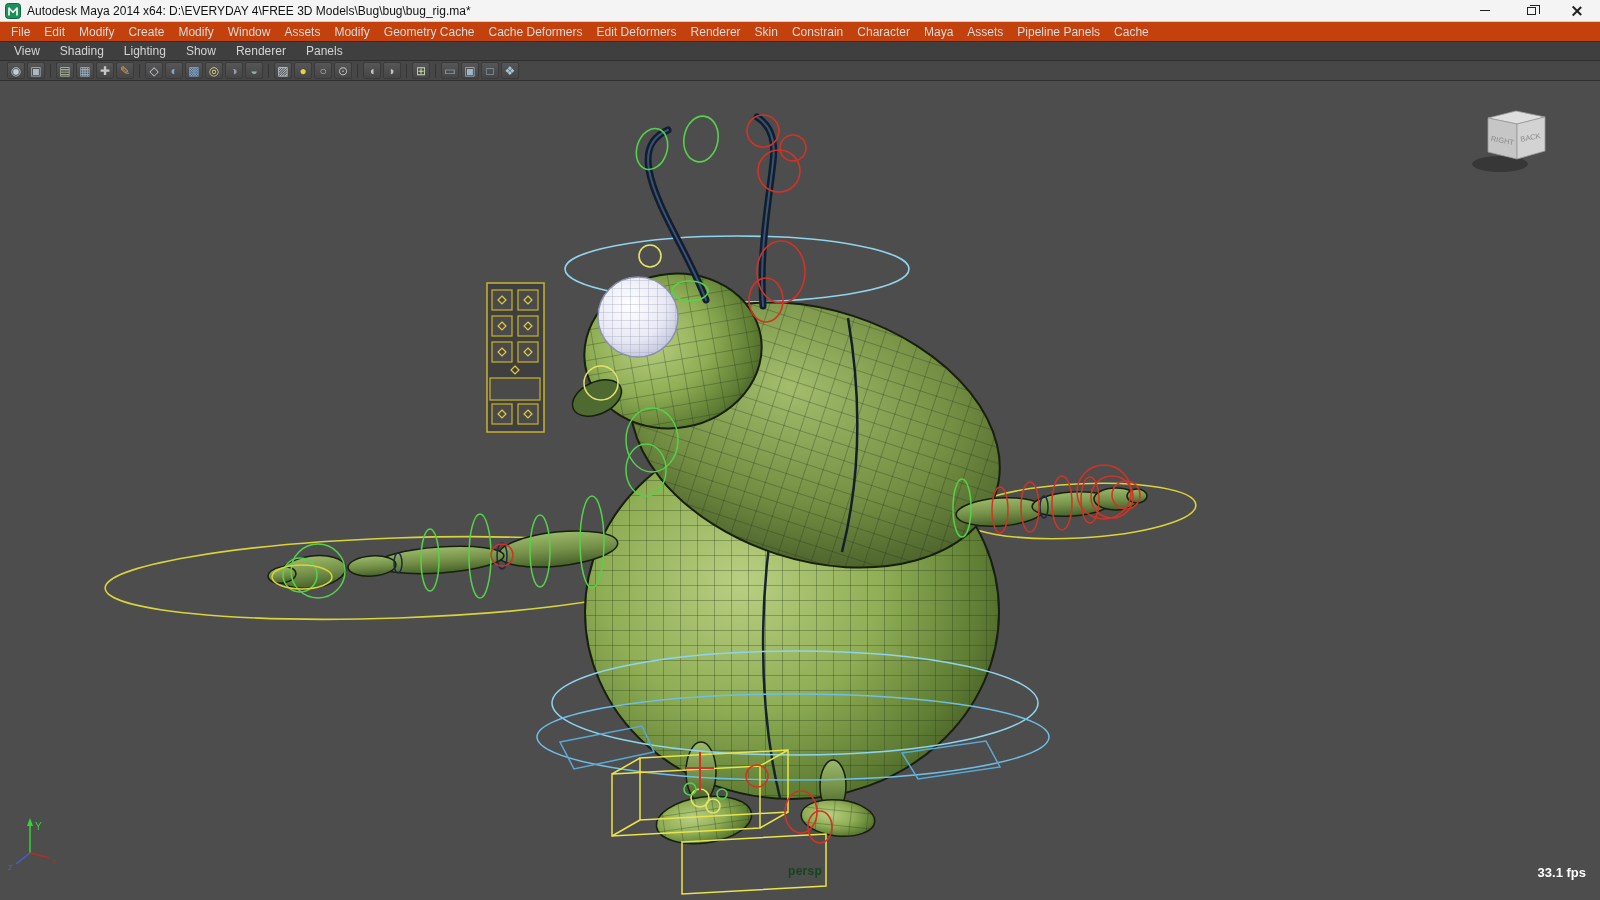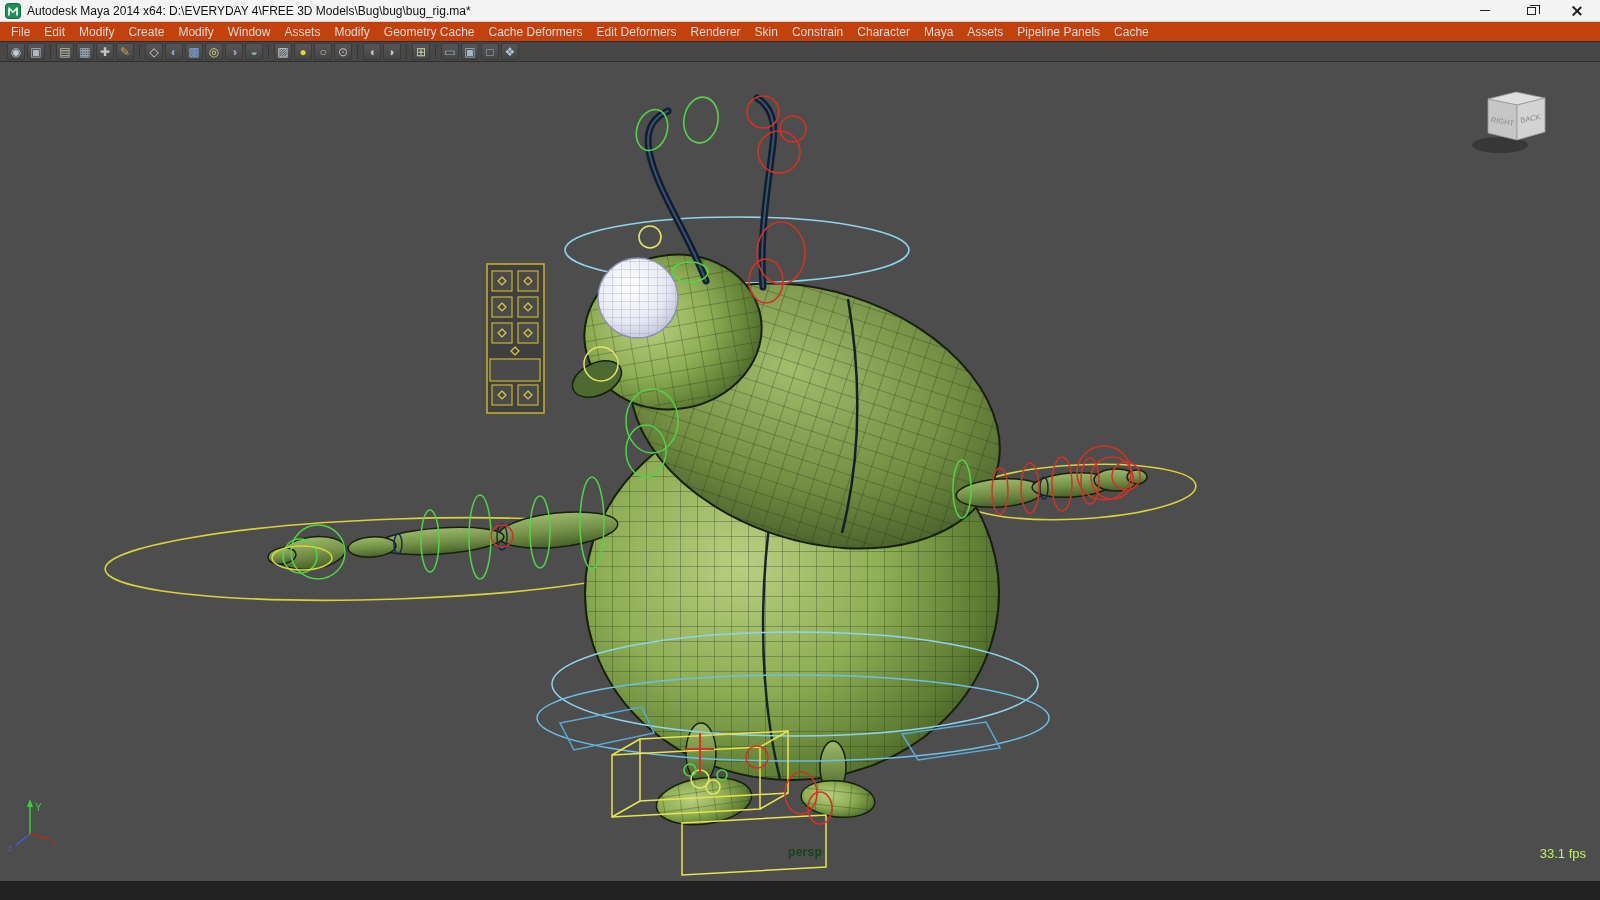--- a/index.html
+++ b/index.html
@@ -42,21 +42,21 @@
   .tbicon { width:18px; height:17px; display:inline-flex; align-items:center; justify-content:center;
             font-size:12px; line-height:1; margin:0 1px; background:linear-gradient(#565656,#454545);
             border:1px solid #3a3a3a; border-radius:2px; cursor:pointer; }
   .tbsep { width:1px; height:14px; background:#353535; margin:0 4px; display:inline-block; }
 
   
   .viewport { position:relative; height:819px; background:#4d4d4d; overflow:hidden; }
   .scene { position:absolute; inset:0; width:100%; height:100%; display:block; }
   .persp-label { position:absolute; left:752px; bottom:22px; font-size:12px; font-weight:600;
                  color:#16451a; letter-spacing:0.3px;margin-left:36px; }
-  .fps-label { position:absolute; right:14px; bottom:20px; font-size:13px; font-weight:400; color:#bef264; }
+  .fps-label { position:absolute; right:14px; bottom:20px; font-size:13px; font-weight:700; color:#ffffff; }
   svg text { font-family:"Liberation Sans", sans-serif; }
 </style>
 </head>
 <body>
 
 <div class="app">
 
   <div class="titlebar">
     <span class="app-icon">
       <svg width="16" height="16" viewBox="0 0 16 16">
@@ -93,20 +93,28 @@
     <span class="mi">Renderer</span>
     <span class="mi">Skin</span>
     <span class="mi">Constrain</span>
     <span class="mi">Character</span>
     <span class="mi">Maya</span>
     <span class="mi">Assets</span>
     <span class="mi">Pipeline Panels</span>
     <span class="mi">Cache</span>
   </nav>
 
+  <nav class="panelbar">
+    <span class="pmi">View</span>
+    <span class="pmi">Shading</span>
+    <span class="pmi">Lighting</span>
+    <span class="pmi">Show</span>
+    <span class="pmi">Renderer</span>
+    <span class="pmi">Panels</span>
+  </nav>
 
   <div class="icontoolbar">
       <span class="tbicon" style="color: rgb(194, 204, 212);">◉</span>
       <span class="tbicon" style="color: rgb(174, 184, 194);">▣</span>
       <span class="tbsep"></span>
       <span class="tbicon" style="color: rgb(184, 194, 166);">▤</span>
       <span class="tbicon" style="color: rgb(159, 182, 200);">▦</span>
       <span class="tbicon" style="color: rgb(198, 198, 198);">✚</span>
       <span class="tbicon" style="color: rgb(216, 160, 96);">✎</span>
       <span class="tbsep"></span>

